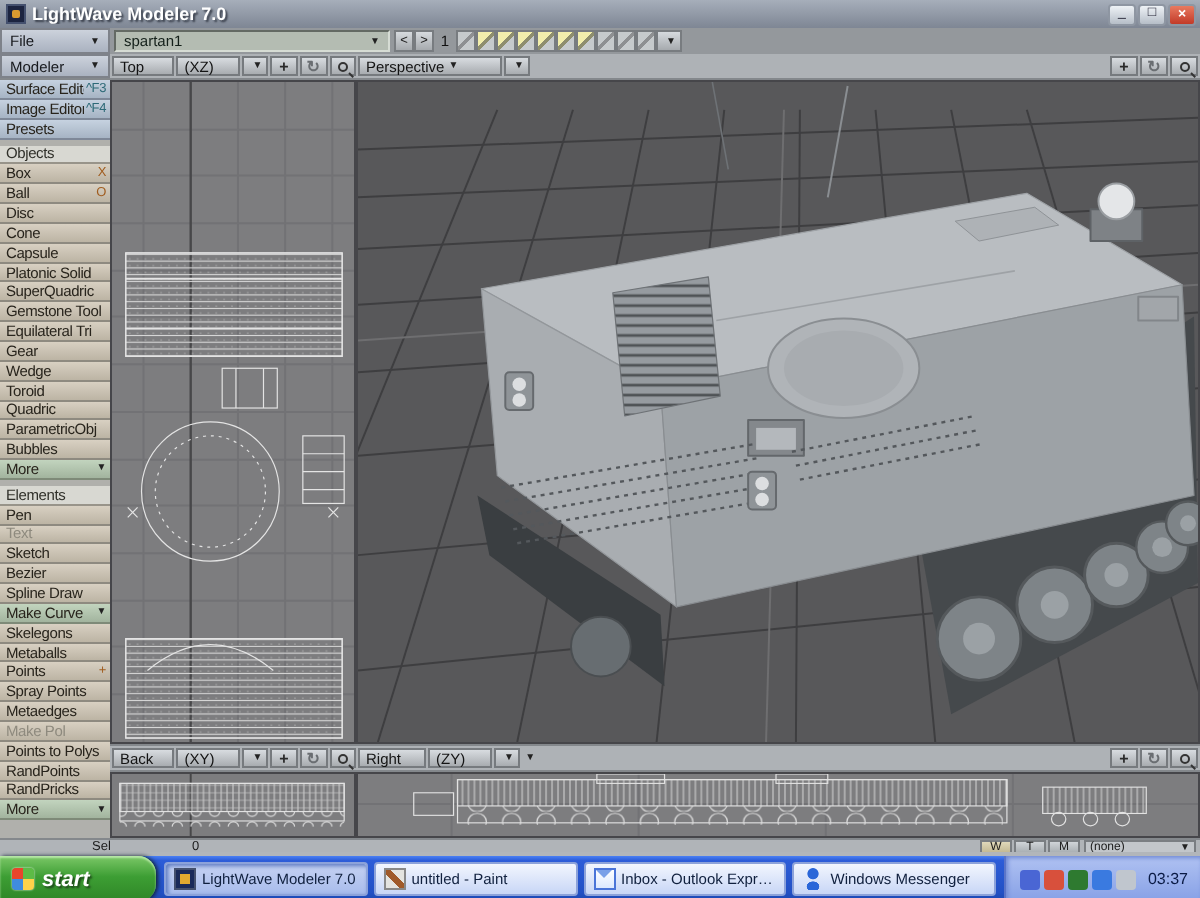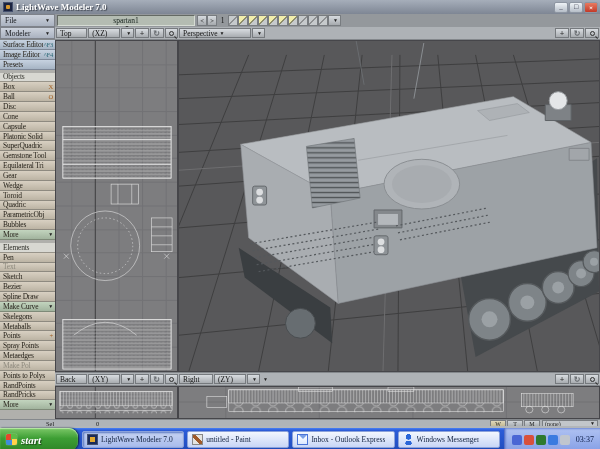--- a/index.html
+++ b/index.html
@@ -1,35 +1,35 @@
 <!DOCTYPE html>
 <html><head>
 <meta charset="utf-8">
 <style>
   html,body{margin:0;padding:0;background:#000;}
-  .app{position:relative;width:600px;height:449px;overflow:hidden;font-family:Liberation Serif, serif;background:#b2b6ba;cursor:default;}
+  .app{position:relative;width:600px;height:449px;overflow:hidden;font-family:Liberation Sans, sans-serif;background:#b2b6ba;cursor:default;}
   .app *{box-sizing:border-box;}
 
   
   .titlebar{position:absolute;left:0;top:0;width:600px;height:14px;background:linear-gradient(#a6aeba,#7e8694);display:flex;align-items:center;padding:0 2px;}
   .appicon{width:10px;height:10px;background:#1c2440;border:1px solid #44506e;margin:0 3px 0 1px;position:relative;}
   .appicon::after{content:"";position:absolute;inset:2px;background:#d89a30;border-radius:1px;}
   .wtitle{color:#fff;font-weight:bold;font-size:9px;text-shadow:1px 1px 1px #3a404c;flex:1;white-space:nowrap;overflow:hidden;}
   .wbtn{width:14px;height:11px;margin-left:1px;border:1px solid #8e96a2;border-radius:2px;background:linear-gradient(#eef2f6,#b6bec8);font-size:7px;line-height:8px;text-align:center;color:#223;}
   .wbtn.close{background:linear-gradient(#e87a60,#c23a28);color:#fff;font-weight:bold;line-height:10px;}
 
   
   .row1{position:absolute;left:0;top:14px;width:600px;height:13px;background:#94989c;display:flex;align-items:stretch;}
   .row2{position:absolute;left:0;top:27px;width:600px;height:13px;background:#aeb2b6;display:flex;align-items:stretch;border-bottom:1px solid #84888c;}
   .lbtn{width:55px;display:flex;align-items:center;justify-content:space-between;padding:0 4px;background:linear-gradient(#ccd2dc,#aab2c0);border:1px solid #7e828a;font-size:7.5px;color:#16181c;}
   .dd{font-size:5px;color:#222;margin-left:2px;}
   .tabs{flex:1;display:flex;align-items:stretch;padding-left:3px;position:relative;}
   .tab{display:flex;align-items:center;padding:0 12px 0 6px;font-size:7.5px;color:#101010;background:#a2a6a8;clip-path:polygon(0 0,calc(100% - 8px) 0,100% 100%,0 100%);margin-right:-7px;position:relative;}
   .tab.sel{background:#e8e8e4;font-weight:bold;}
-  .objsel{width:138px;margin:1px 2px;display:flex;align-items:center;justify-content:space-between;padding:0 4px;background:#b4bcb2;border:1px solid;border-color:#646a64 #d6dcd4 #d6dcd4 #646a64;font-size:7.5px;color:#14201a;flex-direction:column;}
+  .objsel{width:138px;margin:1px 2px;display:flex;align-items:center;justify-content:space-between;padding:0 4px;background:#b4bcb2;border:1px solid;border-color:#646a64 #d6dcd4 #d6dcd4 #646a64;font-size:7.5px;color:#14201a;}
   .tinyb{width:10px;margin:1px 0;display:flex;align-items:center;justify-content:center;background:linear-gradient(#d6dade,#a6aaae);border:1px solid #787c80;font-size:6.5px;color:#222;}
   .banknum{width:11px;display:flex;align-items:center;justify-content:center;font-size:7.5px;color:#101010;}
   .layers{display:flex;align-items:center;}
   .layer{width:10px;height:11px;border:1px solid #787c80;background-color:#c6cacc;background-image:linear-gradient(135deg,transparent 44%,#8e9092 44%,#8e9092 56%,transparent 56%);}
   .layer.filled{background-image:linear-gradient(135deg,transparent 44%,#8e8e6e 44%,#8e8e6e 56%,transparent 56%),linear-gradient(135deg,#f2eeac 50%,transparent 50%);}
 
   
   .vph{display:flex;align-items:stretch;}
   .vph.w123{width:123px;}
   .vph.grow{flex:1;}

